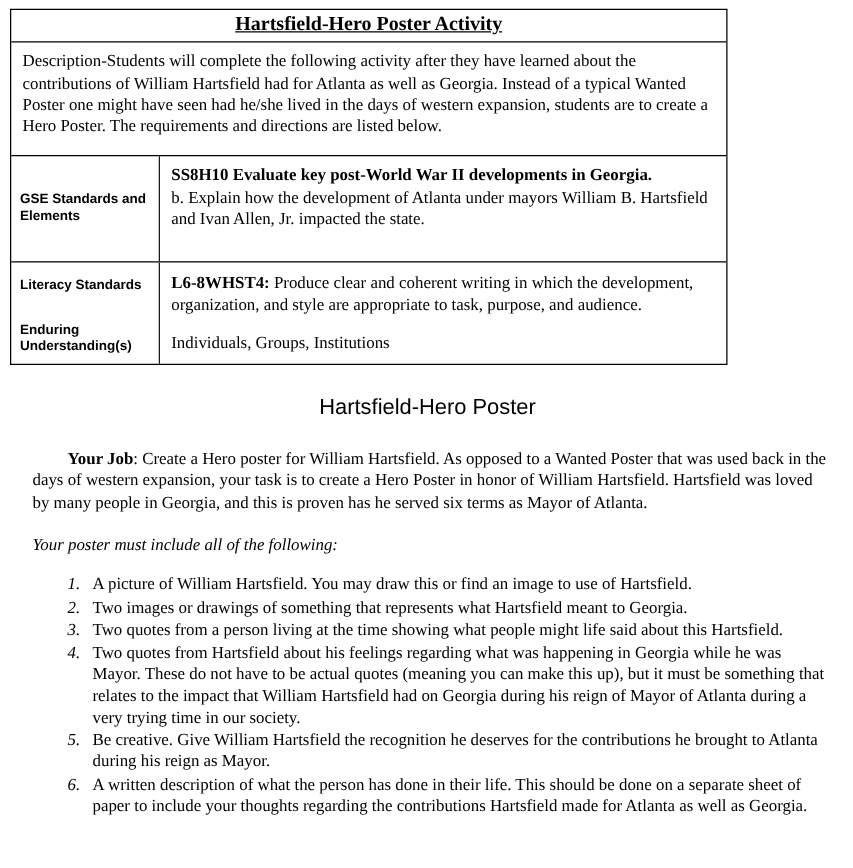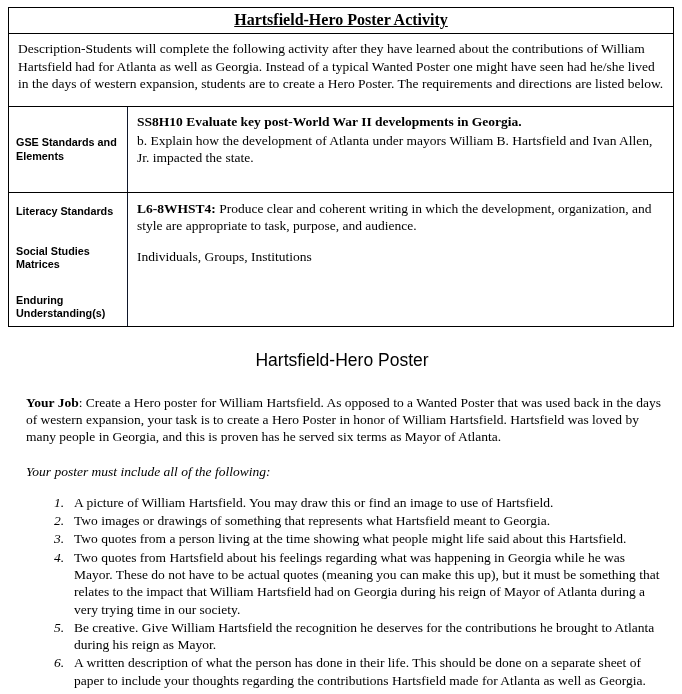--- a/index.html
+++ b/index.html
@@ -10,21 +10,21 @@
     font-family: "Liberation Serif", serif;
     color: #000000;
     font-size: 13.5px;
     line-height: 1.28;
   }
   .page { padding: 7px 8px 4px 8px; }
 
   
   .doc-table {
     border: 1px solid #000;
-    width: 666px;
+    width: 574px;
   }
   .row-title {
     border-bottom: 1px solid #000;
     text-align: center;
     padding: 2px 4px 3px 4px;
   }
   .row-title .title-text {
     font-weight: bold;
     font-size: 16px;
     text-decoration: underline;
@@ -66,21 +66,21 @@
   
   .poster-section { padding: 22px 8px 0 10px; }
   .poster-heading {
     font-family: "Liberation Sans", sans-serif;
     font-size: 17.5px;
     font-weight: normal;
     text-align: center;
     margin-bottom: 22px;
   }
   .job-para { margin: 0 2px 0 8px; }
-  .job-bold { font-weight: bold; }
+  .job-bold { font-weight: bold; margin-left: 28px; }
   .include-intro {
     font-style: italic;
     margin: 17px 0 14px 8px;
   }
   .req-list { margin-left: 8px; }
   .req-item {
     display: flex;
     margin-bottom: 1px;
   }
   .req-num {
@@ -112,21 +112,20 @@
       </div>
       <div class="cell-right">
         <div class="gse-bold">SS8H10 Evaluate key post-World War II developments in Georgia.</div>
         <div>b. Explain how the development of Atlanta under mayors William B. Hartsfield and Ivan Allen, Jr. impacted the state.</div>
       </div>
     </div>
 
     <div class="row-split">
       <div class="cell-left std-left">
         <div class="std-label-1">Literacy Standards</div>
-        <div class="std-label-2">Social Studies Matrices</div>
         <div class="std-label-3">Enduring Understanding(s)</div>
       </div>
       <div class="cell-right std-right">
         <div class="lit-para">
           <span class="lit-bold">L6-8WHST4:</span><span> Produce clear and coherent writing in which the development, organization, and style are appropriate to task, purpose, and audience.</span>
         </div>
         <div class="end-para">Individuals, Groups, Institutions</div>
       </div>
     </div>
 

